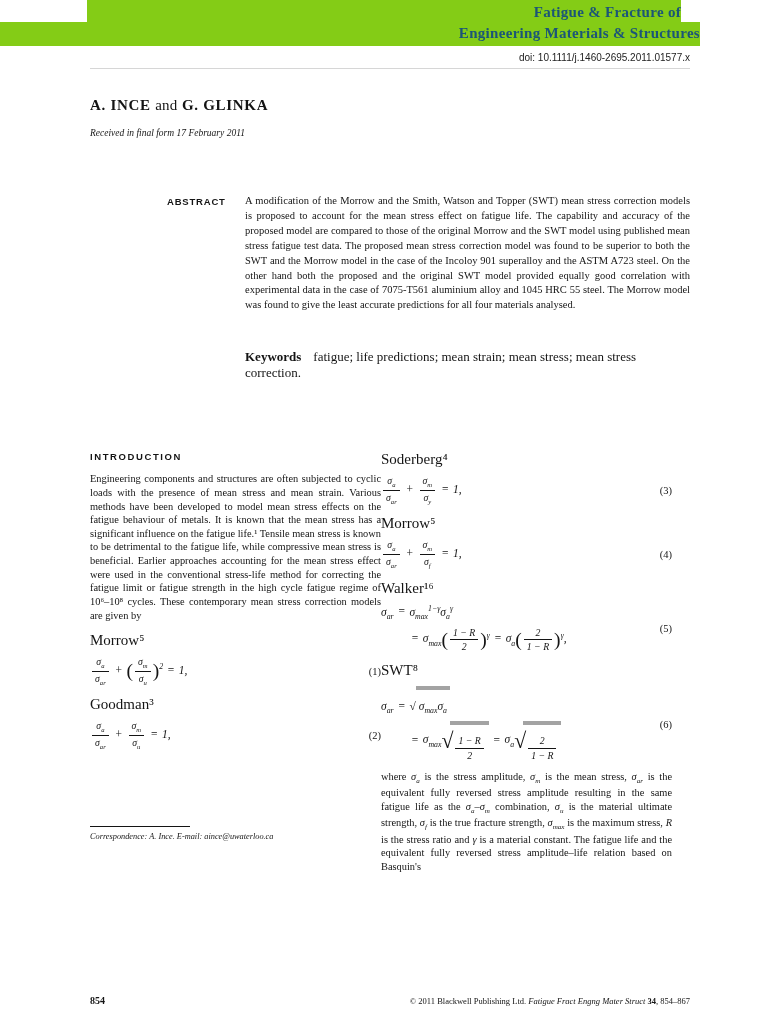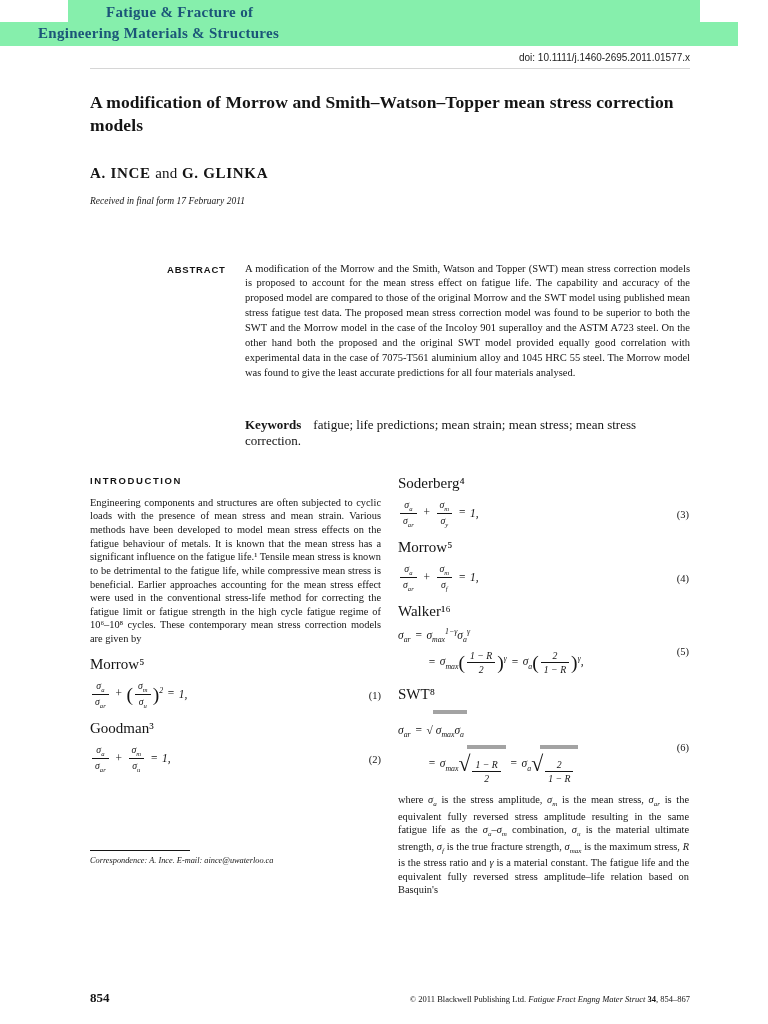--- a/index.html
+++ b/index.html
@@ -2,21 +2,21 @@
 <html><head>
 <meta charset="utf-8">
 <title>Journal Page</title>
 <style>
   html, body { margin: 0; padding: 0; background: #ffffff; }
   body {
     width: 768px; height: 1024px; position: relative; overflow: hidden;
     font-family: "Liberation Serif", serif; color: #141414;
   }
   
-  .band { background: #86efac; text-align: left; padding-left: 38px; }
+  .band { background: #84cc16; text-align: right; }
   .band-top { width: 594px; margin: 0 auto; height: 22px; line-height: 24px; }
   .band-full { width: 700px; height: 24px; line-height: 22px; }
   .band-text {
     font-family: "Liberation Serif", serif; font-weight: bold;
     font-size: 15px; color: #1b5578; letter-spacing: 0.3px;
   }
   .doi {
     text-align: right; padding: 6px 78px 0 0;
     font-family: "Liberation Sans", sans-serif; font-size: 10px; color: #222;
   }
@@ -41,21 +41,21 @@
     width: 78px; flex: none; padding-top: 2px;
     font-family: "Liberation Sans", sans-serif; font-weight: bold;
     font-size: 9.5px; letter-spacing: 0.8px;
   }
   .abstract-text { flex: 1; font-size: 10.5px; line-height: 1.42; text-align: justify; }
 
   .keywords { margin-top: 36px; margin-left: 155px; font-size: 13px; }
   .keywords .kw-label { font-weight: bold; margin-right: 12px; }
 
   
-  .columns { margin-top: 24px; display: flex; gap: 17px; height: 394px; }
+  .columns { margin-top: 68px; display: flex; height: 394px; }
   .col { width: 291px; flex: none; position: relative; }
   .section-head {
     font-family: "Liberation Sans", sans-serif; font-weight: bold;
     font-size: 9.5px; letter-spacing: 1.6px; margin: 2px 0 10px 0;
   }
   .para { margin: 0; font-size: 10.4px; line-height: 1.31; text-align: justify; }
 
   .eq-label { font-size: 15px; margin: 10px 0 2px 0; }
   .eq {
     position: relative; font-size: 11.5px; font-style: italic;
@@ -84,42 +84,41 @@
 
   .corr { position: absolute; left: 0; bottom: 2px; font-size: 8.3px; font-style: italic; }
   .corr-rule { width: 100px; border-top: 1px solid #141414; margin-bottom: 5px; }
 
   
   .footer {
     position: absolute; left: 90px; right: 78px; bottom: 18px;
     display: flex; justify-content: space-between; align-items: baseline;
     font-size: 8.5px;
   }
-  .page-num { font-weight: bold; font-size: 13px; }
+  .page-num { font-weight: bold; font-size: 10px; }
 </style>
 </head>
 <body>
 
 <div class="page">
 
   <header>
     <div class="band band-top">
       <span class="band-text">Fatigue &amp; Fracture of</span>
     </div>
     <div class="band band-full">
       <span class="band-text">Engineering Materials &amp; Structures</span>
     </div>
   </header>
 
   <div class="doi">doi: 10.1111/j.1460-2695.2011.01577.x</div>
   <div class="head-rule"></div>
 
   <main class="content">
 
-    <h1 class="title">A modification of Morrow and Smith–Watson–Topper mean stress correction models</h1>
 
     <div class="authors">A. INCE <span class="and">and</span> G. GLINKA</div>
     <div class="received">Received in final form 17 February 2011</div>
 
     <div class="abstract-row">
       <div class="abstract-spacer"></div>
       <div class="abstract-label">ABSTRACT</div>
       <div class="abstract-text">A modification of the Morrow and the Smith, Watson and Topper (SWT) mean stress correction models is proposed to account for the mean stress effect on fatigue life. The capability and accuracy of the proposed model are compared to those of the original Morrow and the SWT model using published mean stress fatigue test data. The proposed mean stress correction model was found to be superior to both the SWT and the Morrow model in the case of the Incoloy 901 superalloy and the ASTM A723 steel. On the other hand both the proposed and the original SWT model provided equally good correlation with experimental data in the case of 7075-T561 aluminium alloy and 1045 HRC 55 steel. The Morrow model was found to give the least accurate predictions for all four materials analysed.</div>
     </div>
 

